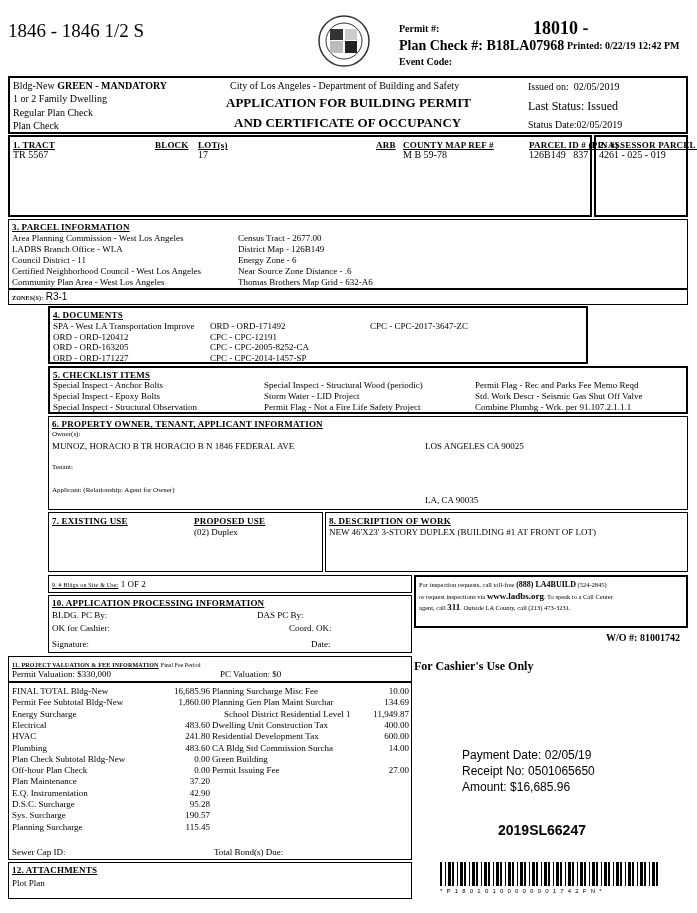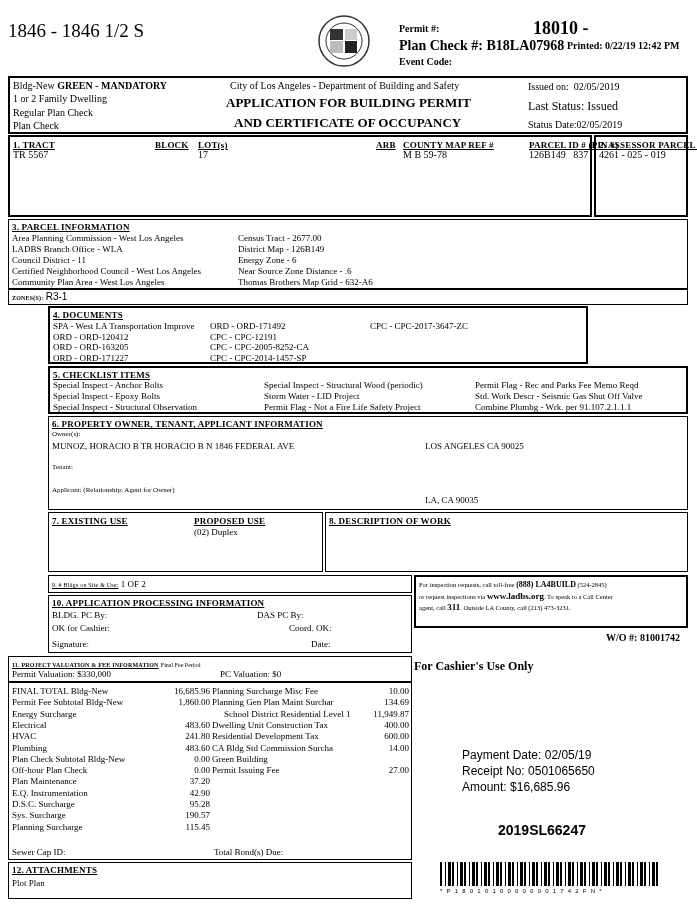--- a/index.html
+++ b/index.html
@@ -145,20 +145,21 @@
   <div class="row" style="left:376px;top:78px;">LA, CA 90035</div>
 </div>
 
 <div class="box" style="left:48px;top:512px;width:275px;height:60px;">
   <div class="row lbl" style="left:3px;top:3px;">7. EXISTING USE</div>
   <div class="row lbl" style="left:145px;top:3px;">PROPOSED USE</div>
   <div class="row" style="left:145px;top:14px;">(02) Duplex</div>
 </div>
 <div class="box" style="left:325px;top:512px;width:363px;height:60px;">
   <div class="row lbl" style="left:3px;top:3px;">8. DESCRIPTION OF WORK</div>
+  <div class="row" style="left:3px;top:14px;">NEW 46'X23' 3-STORY DUPLEX (BUILDING #1 AT FRONT OF LOT)</div>
 </div>
 
 <div class="box" style="left:48px;top:575px;width:364px;height:18px;">
   <div class="row" style="left:3px;top:3px;">
     <span class="lbl" style="text-decoration:underline;font-weight:normal;">9. # Bldgs on Site &amp; Use:</span>
     <span>1 OF 2</span>
   </div>
 </div>
 
 <div class="box" style="left:48px;top:595px;width:364px;height:58px;">

